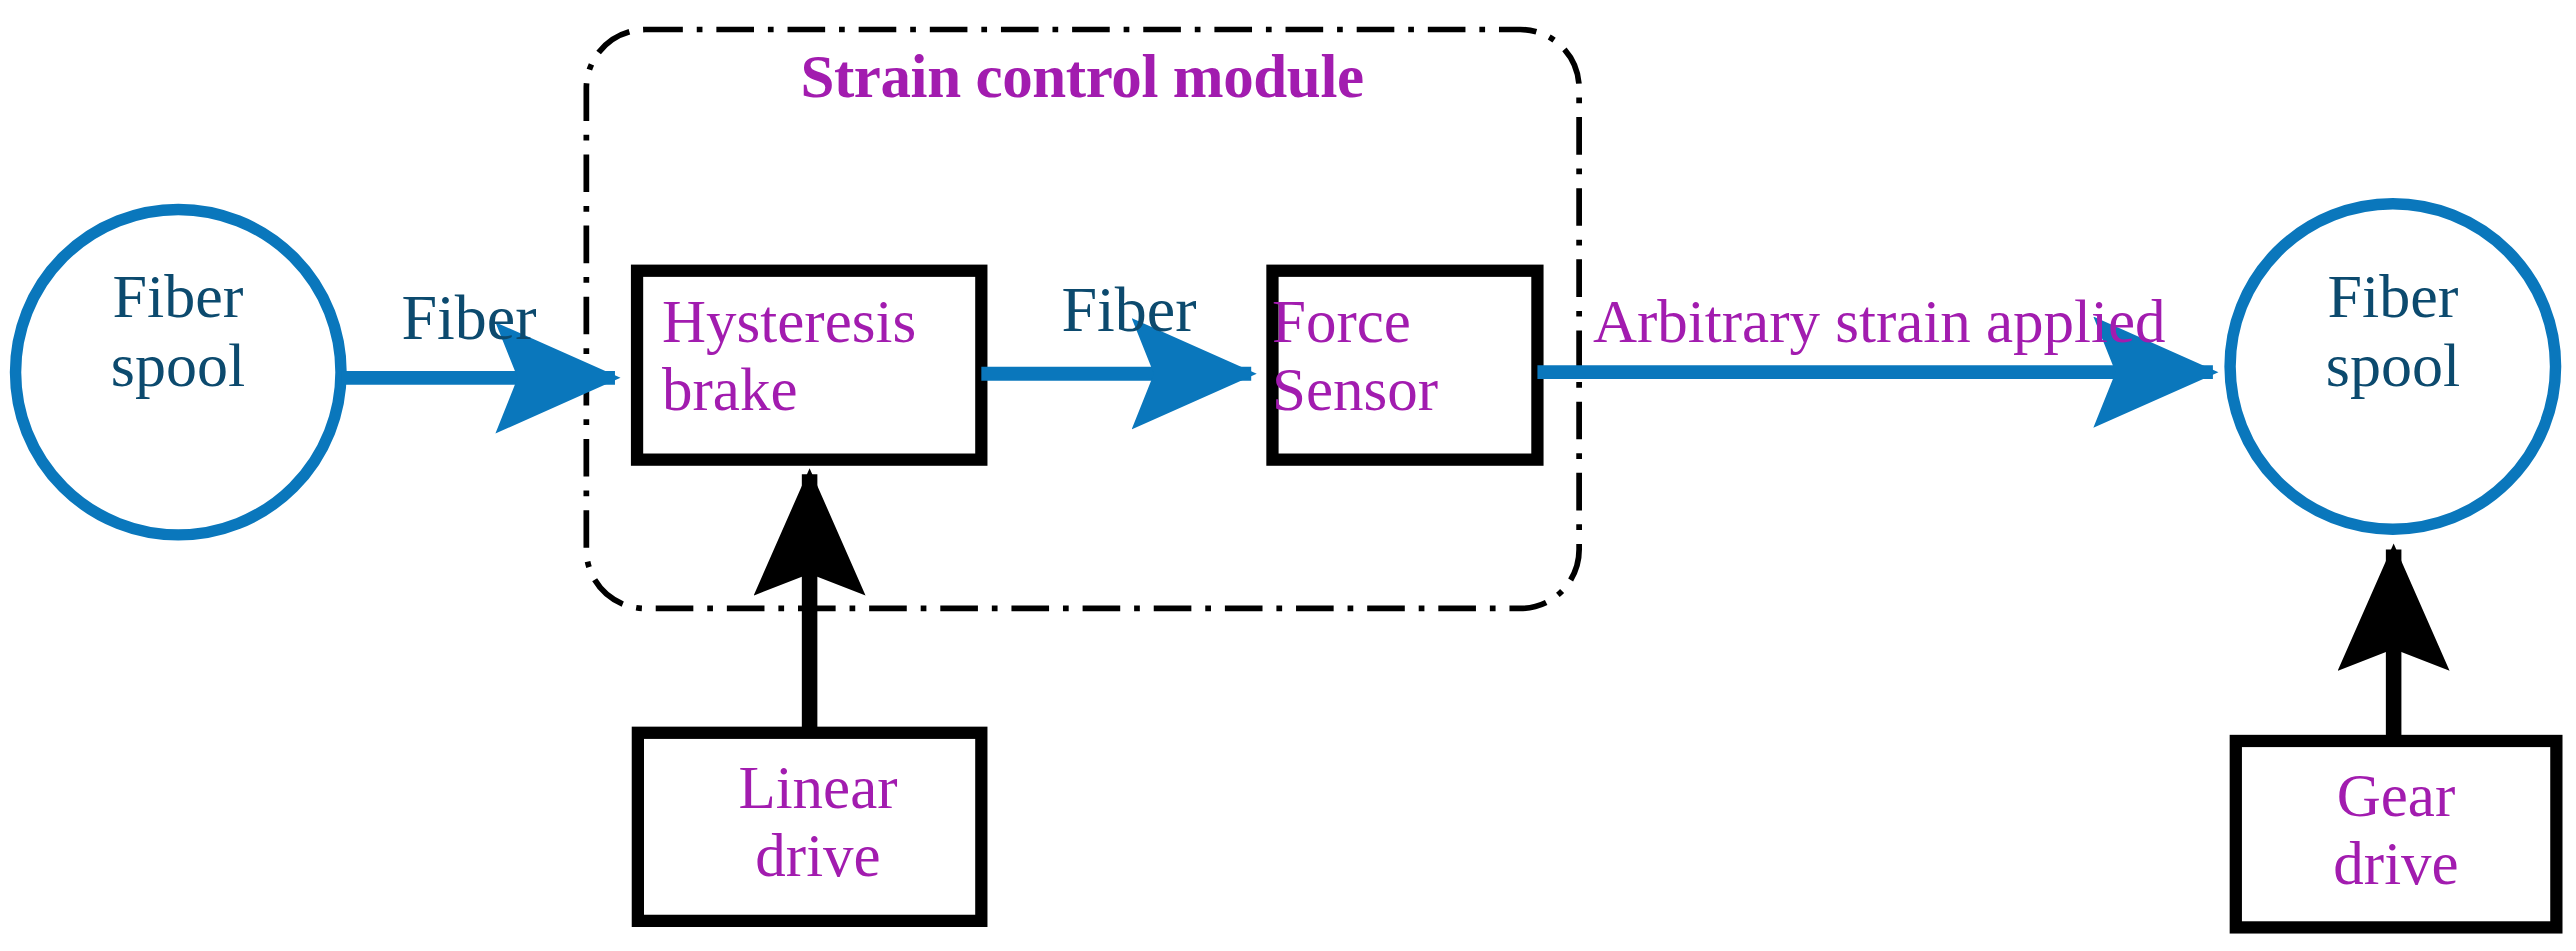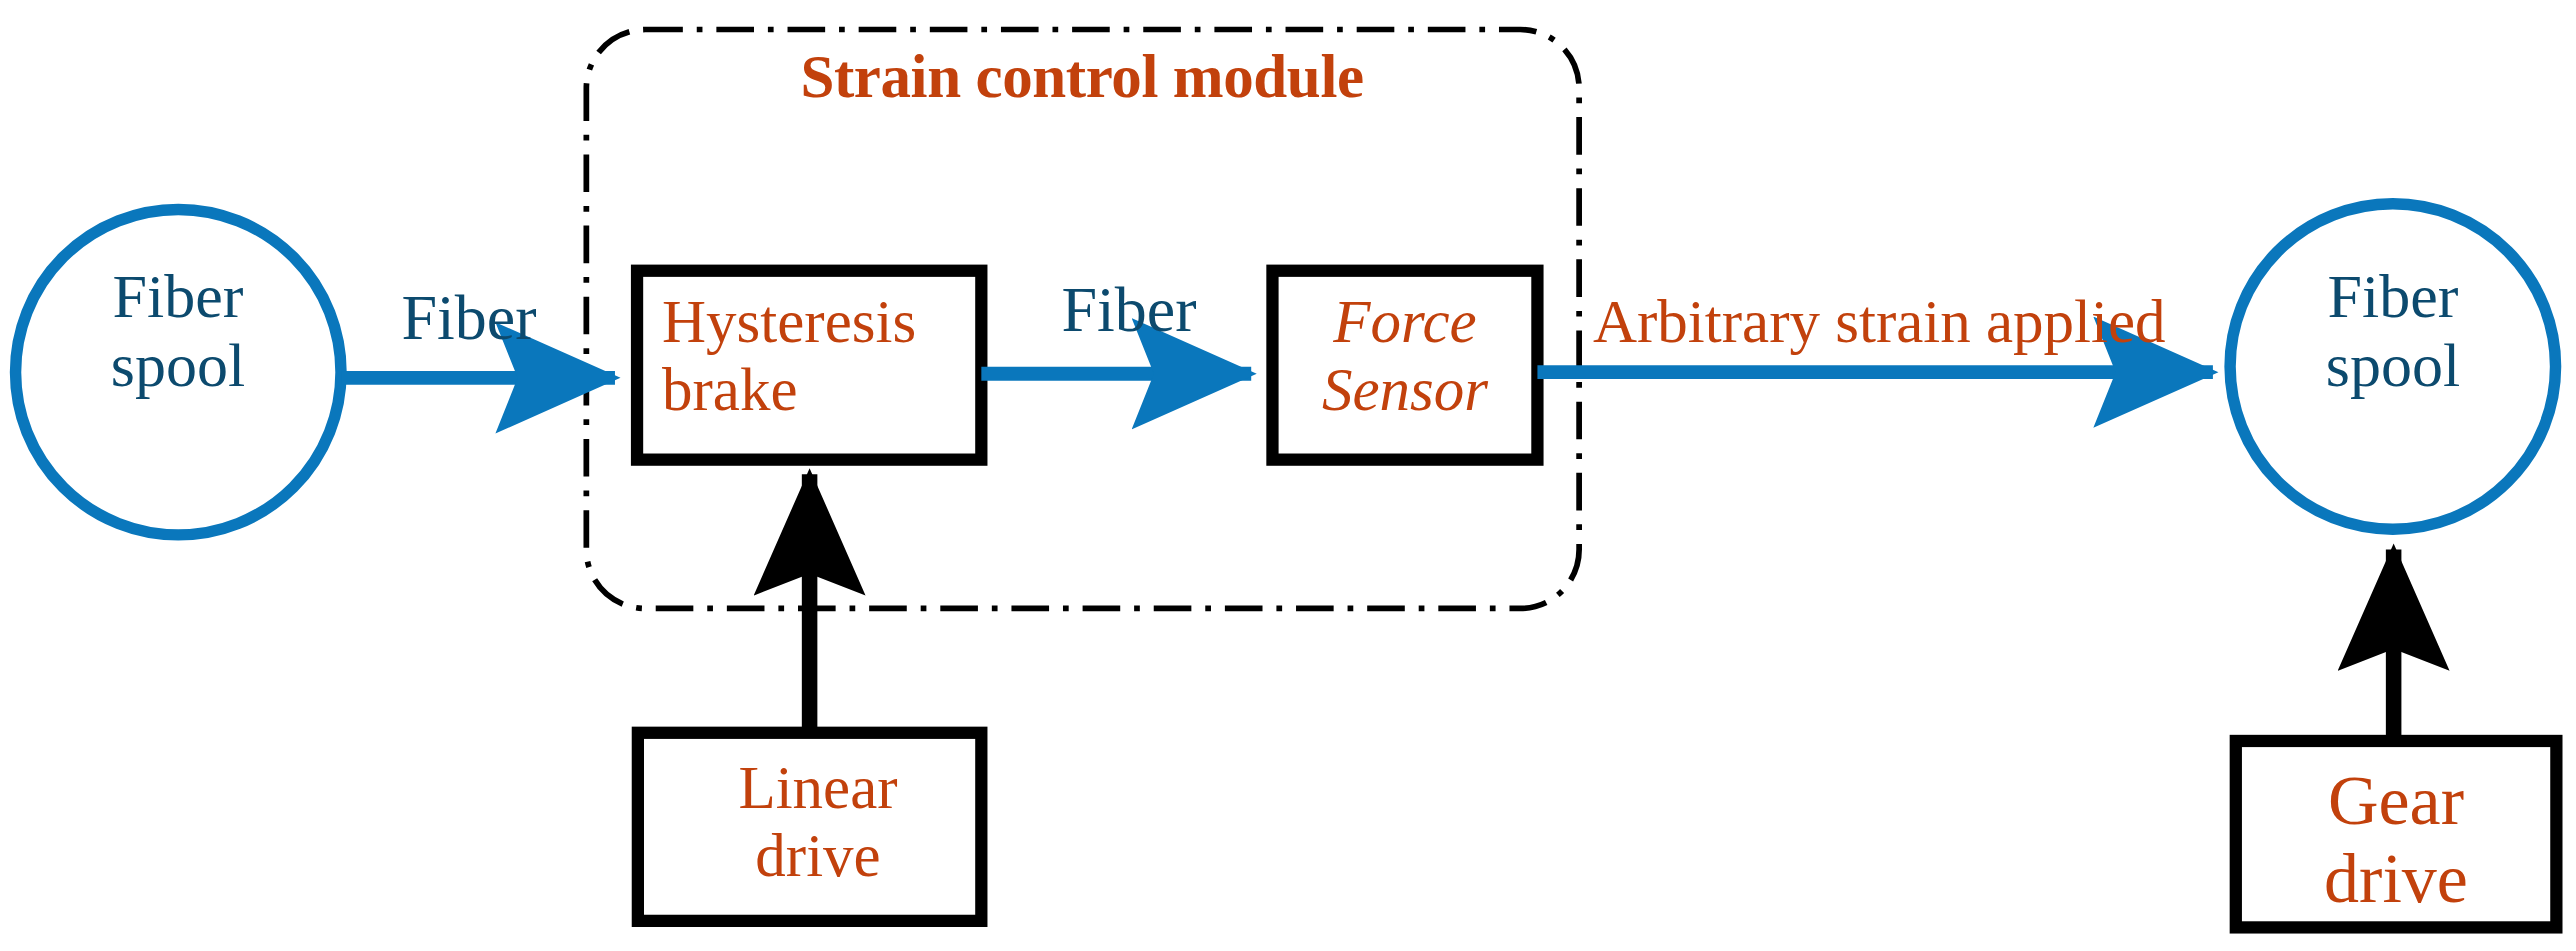--- a/index.html
+++ b/index.html
@@ -21,21 +21,21 @@
     top: 0;
     width: 2576px;
     height: 952px;
   }
   
   .txt {
     position: absolute;
     font-family: "Liberation Serif", "DejaVu Serif", serif;
     white-space: pre;
     line-height: 1.12;
-    color: #c2410c;
+    color: #a21caf;
   }
   .blue-txt { color: #0c4a6e; }
 
   .module-title {
     left: 586px;
     top: 43px;
     width: 992px;
     text-align: center;
     font-size: 61px;
     font-weight: bold;
@@ -73,44 +73,42 @@
     left: 662px;
     top: 288px;
     width: 311px;
     text-align: left;
     font-size: 61px;
   }
   .force-sensor {
     left: 1272px;
     top: 288px;
     width: 266px;
-    text-align: center;
     font-size: 61px;
-    font-style: italic;
   }
   .arbitrary {
     left: 1593px;
     top: 288px;
     width: 622px;
     text-align: left;
     font-size: 61px;
   }
   .linear-drive {
     left: 683px;
     top: 754px;
     width: 270px;
     text-align: center;
     font-size: 61px;
   }
   .gear-drive {
     left: 2257px;
     top: 762px;
     width: 278px;
     text-align: center;
-    font-size: 70px;
+    font-size: 61px;
   }
 </style>
 </head>
 <body>
 
 <div id="stage">
 
   <svg class="layer" viewBox="0 0 3150 1164">
     <defs>
       <marker id="arrow-blue" markerWidth="10" markerHeight="10" refX="8.6" refY="4" orient="auto" markerUnits="strokeWidth">

